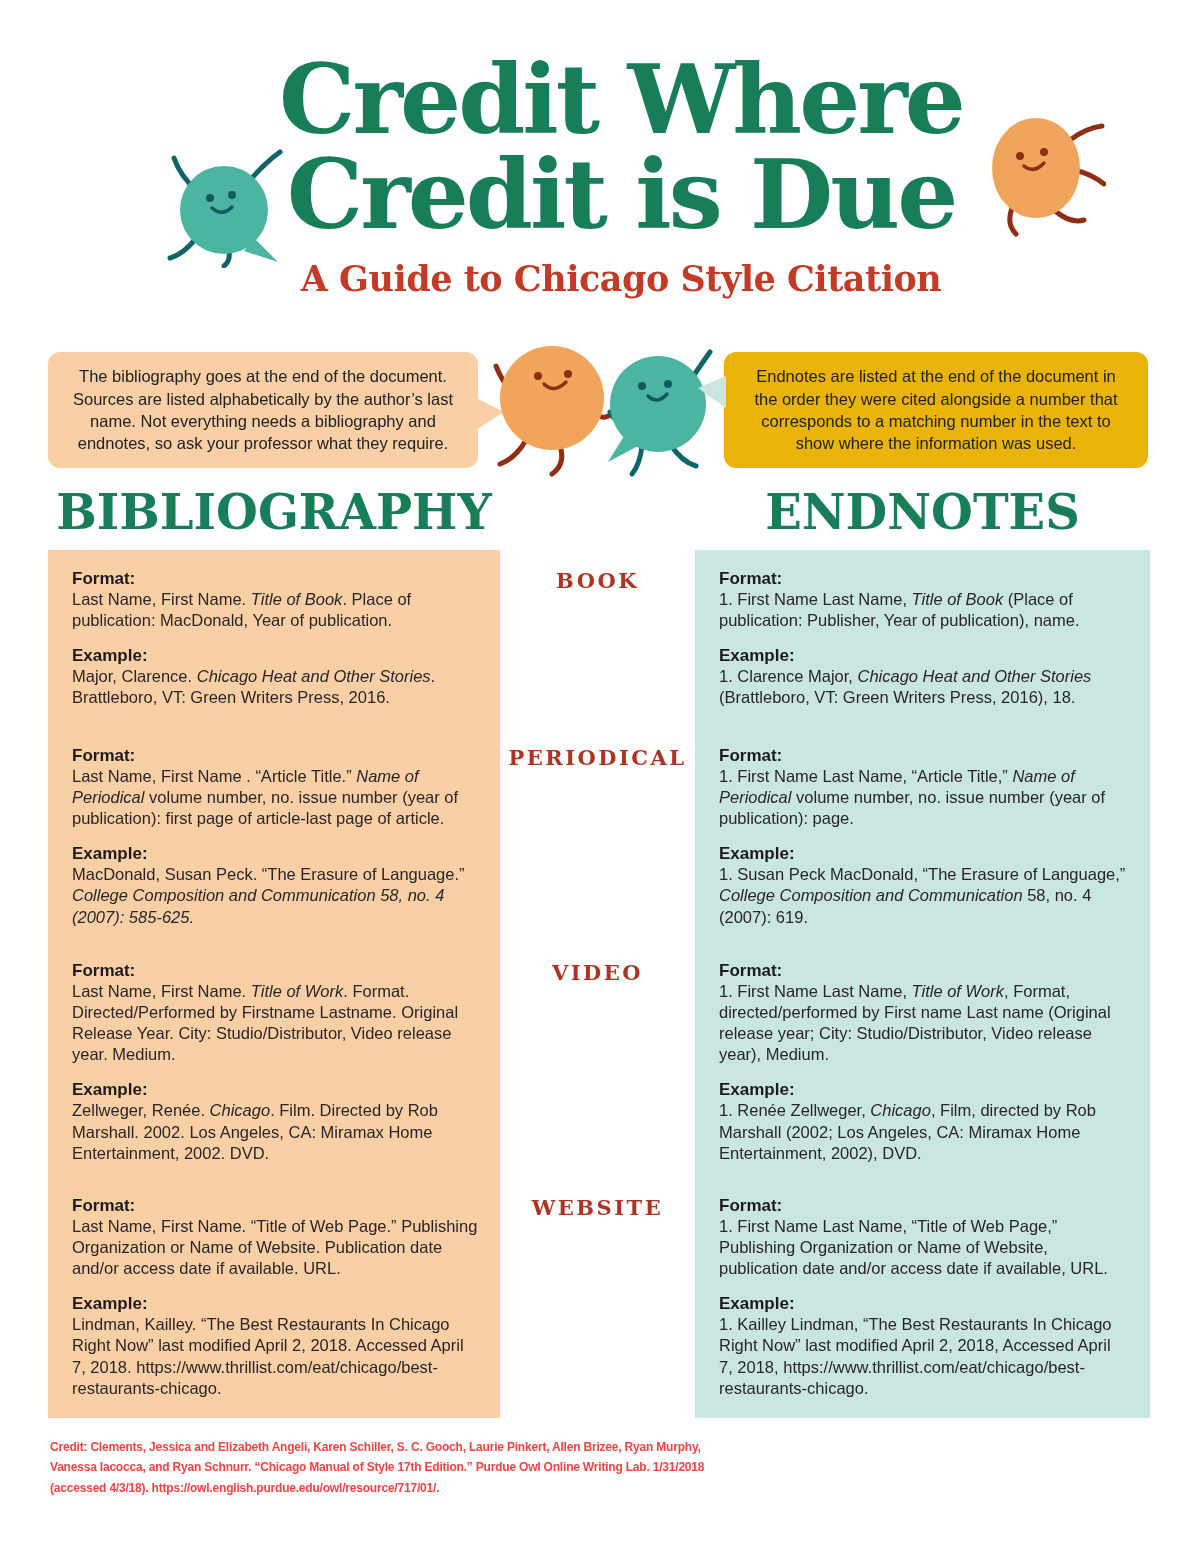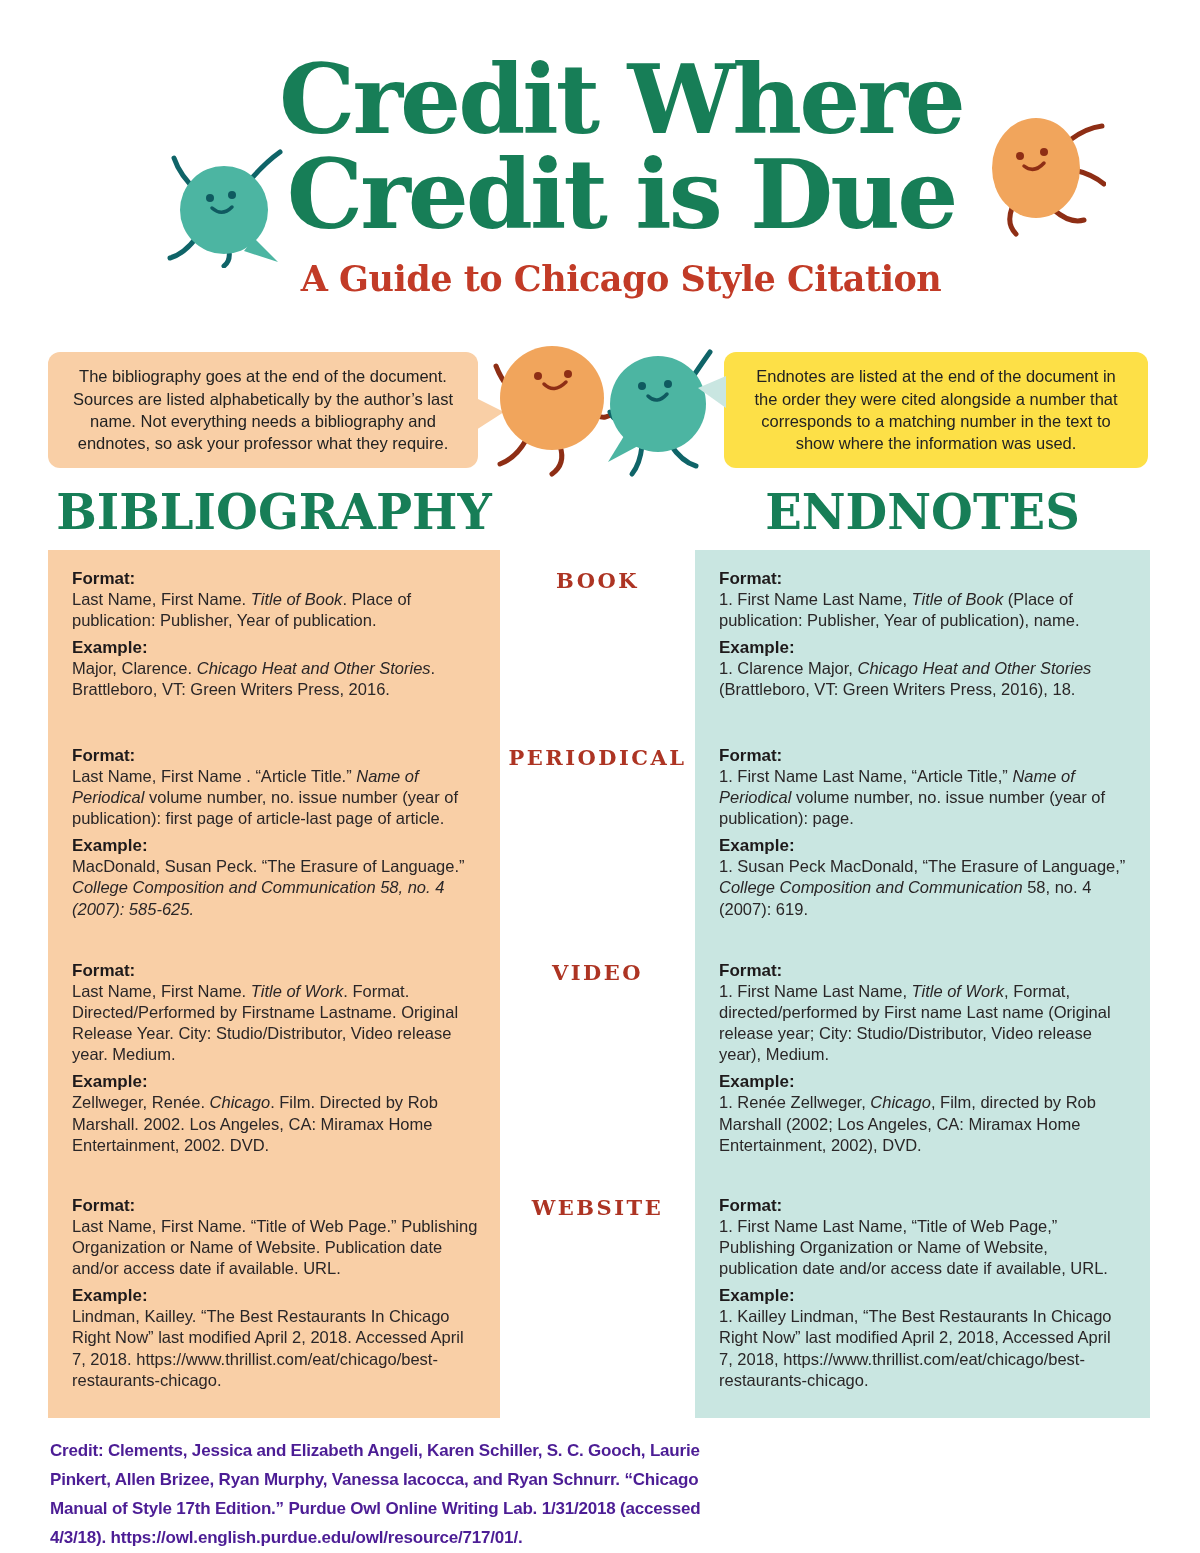--- a/index.html
+++ b/index.html
@@ -26,21 +26,21 @@
     position:absolute;box-sizing:border-box;border-radius:12px;
     display:flex;align-items:center;justify-content:center;text-align:center;
     font-size:16.5px;line-height:1.35;color:#222222;padding:16px 20px;
   }
   .bubble-left{left:48px;top:352px;width:430px;height:116px;background:#f9cfa6;}
   .bubble-left::after{
     content:"";position:absolute;right:-26px;top:46px;width:0;height:0;
     border-top:14px solid transparent;border-bottom:18px solid transparent;
     border-left:28px solid #f9cfa6;
   }
-  .bubble-right{left:724px;top:352px;width:424px;height:116px;background:#fde047;}
+  .bubble-right{left:724px;top:352px;width:424px;height:116px;background:#eab308;}
   .bubble-right::before{
     content:"";position:absolute;left:-26px;top:24px;width:0;height:0;
     border-top:12px solid transparent;border-bottom:20px solid transparent;
     border-right:28px solid #c9e6e1;
   }
   
   .col-header{
     position:absolute;top:484px;font-family:"DejaVu Serif",serif;font-weight:bold;
     color:#177e57;font-size:48px;text-align:center;letter-spacing:0px;
   }
@@ -57,26 +57,26 @@
     grid-template-rows:177px 215px 235px 241px;
   }
   .cell{box-sizing:border-box;padding:18px 22px 0 24px;}
   .cat-cell{
     box-sizing:border-box;padding-top:18px;text-align:center;
     font-family:"DejaVu Serif",serif;font-weight:bold;font-size:21px;
     letter-spacing:2.5px;color:#ad3423;
   }
   .blk-label{font-weight:bold;font-size:17px;line-height:21px;color:#1e1a1b;}
   .blk-text{font-size:16.5px;line-height:1.28;color:#2a2627;}
-  .ex{margin-top:6px;}
+  .ex{margin-top:14px;}
   
   .footer{
     position:absolute;left:50px;top:1437px;width:690px;
-    font-size:17px;font-weight:bold;letter-spacing:-0.2px;line-height:1.7;
-    color:#4c1d95;
+    font-size:12px;font-weight:bold;letter-spacing:-0.2px;line-height:1.7;
+    color:#ef4444;
   }
   svg{display:block;}
 </style>
 </head>
 <body>
 
 <div class="title-wrap">
   <div class="title-line">Credit Where</div>
   <div class="title-line">Credit is Due</div>
   <div class="subtitle">A Guide to Chicago Style Citation</div>
@@ -151,21 +151,21 @@
 <div class="col-header" id="hdr-end">ENDNOTES</div>
 
 <div class="main">
   <div class="panel-bg left"></div>
   <div class="panel-bg right"></div>
 
   <div class="grid">
 
     <div class="cell">
       <div class="blk-label">Format:</div>
-      <div class="blk-text"><span>Last Name, First Name. </span><i>Title of Book</i><span>. Place of publication: Publisher, Year of publication.</span></div>
+      <div class="blk-text"><span>Last Name, First Name. </span><i>Title of Book</i><span>. Place of publication: MacDonald, Year of publication.</span></div>
       <div class="ex">
         <div class="blk-label">Example:</div>
         <div class="blk-text"><span>Major, Clarence. </span><i>Chicago Heat and Other Stories</i><span>. Brattleboro, VT: Green Writers Press, 2016.</span></div>
       </div>
     </div>
     <div class="cat-cell">BOOK</div>
     <div class="cell">
       <div class="blk-label">Format:</div>
       <div class="blk-text"><span>1. First Name Last Name, </span><i>Title of Book</i><span> (Place of publication: Publisher, Year of publication), name.</span></div>
       <div class="ex">

